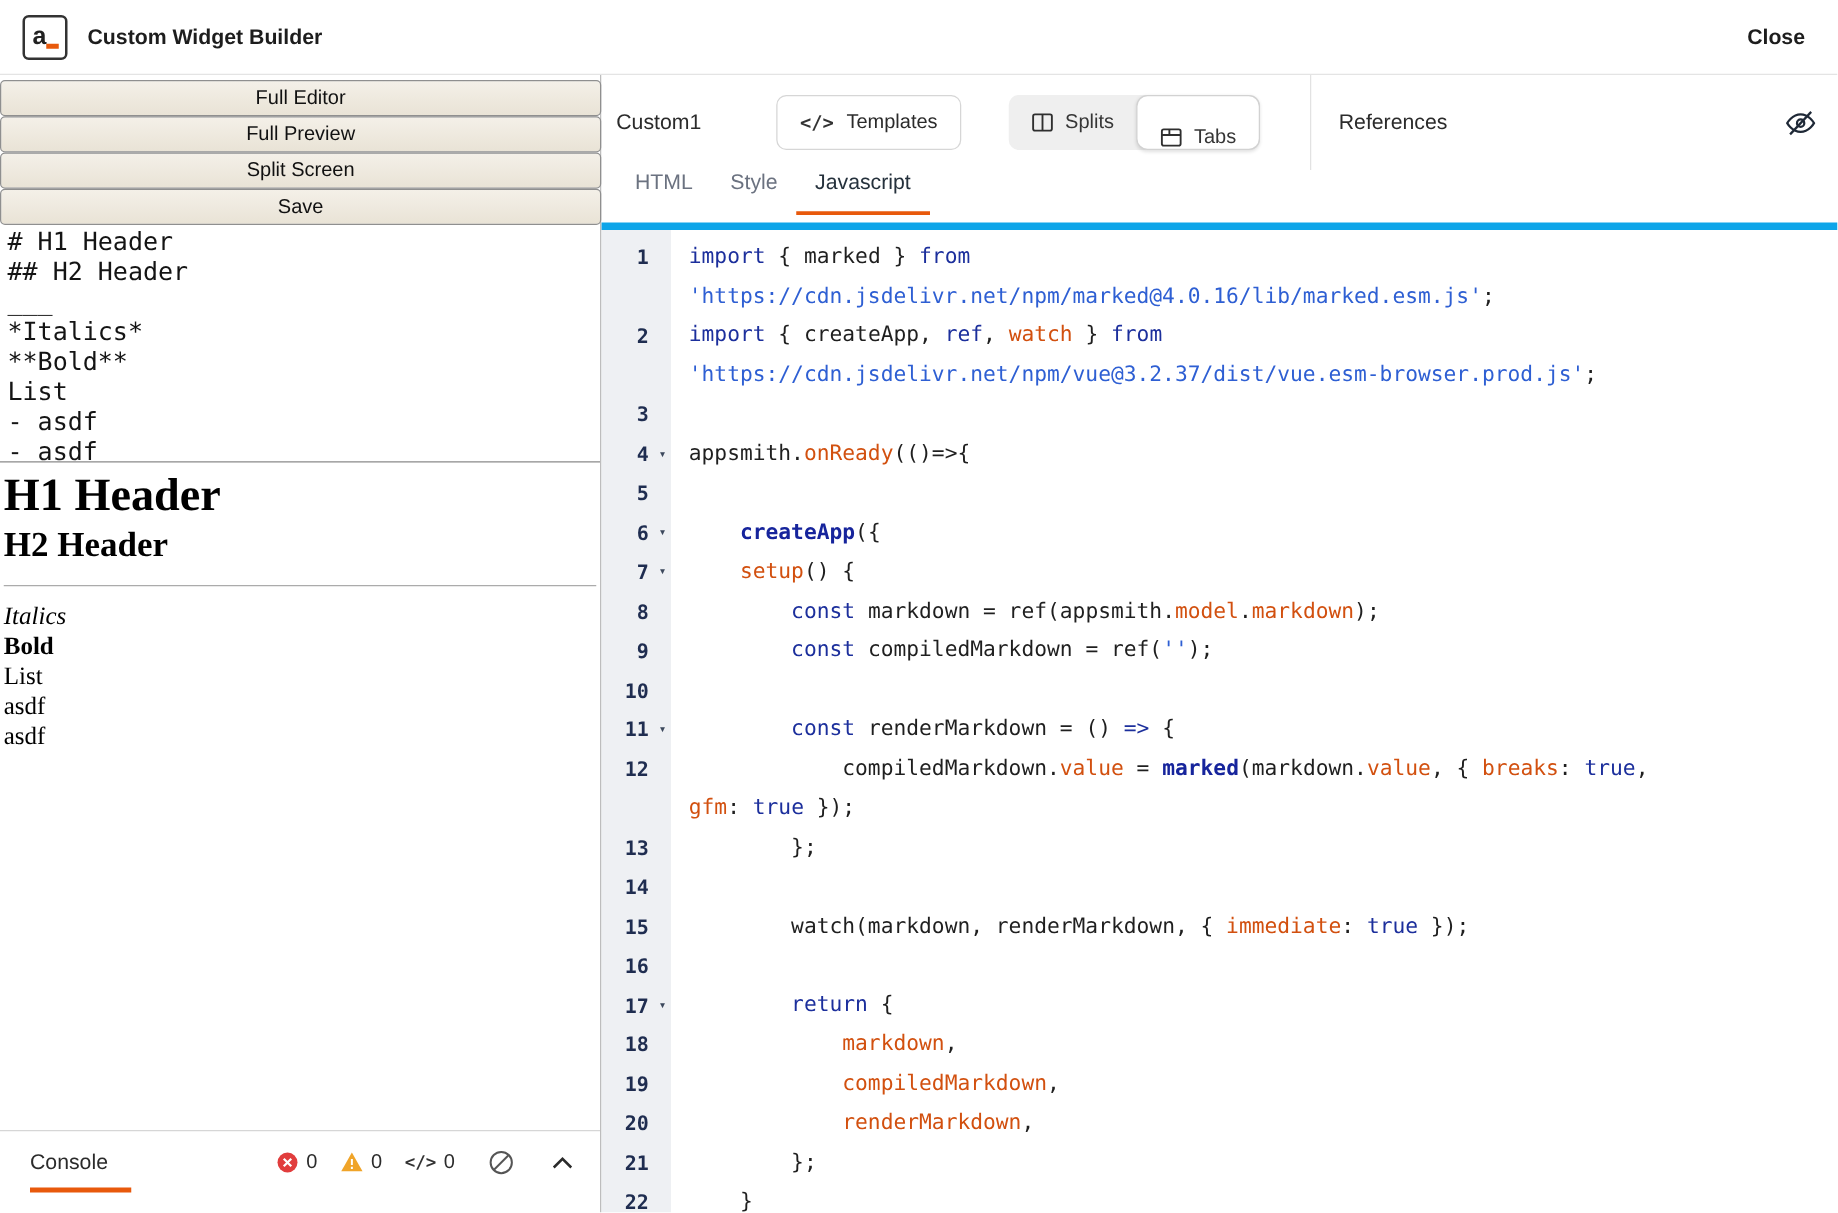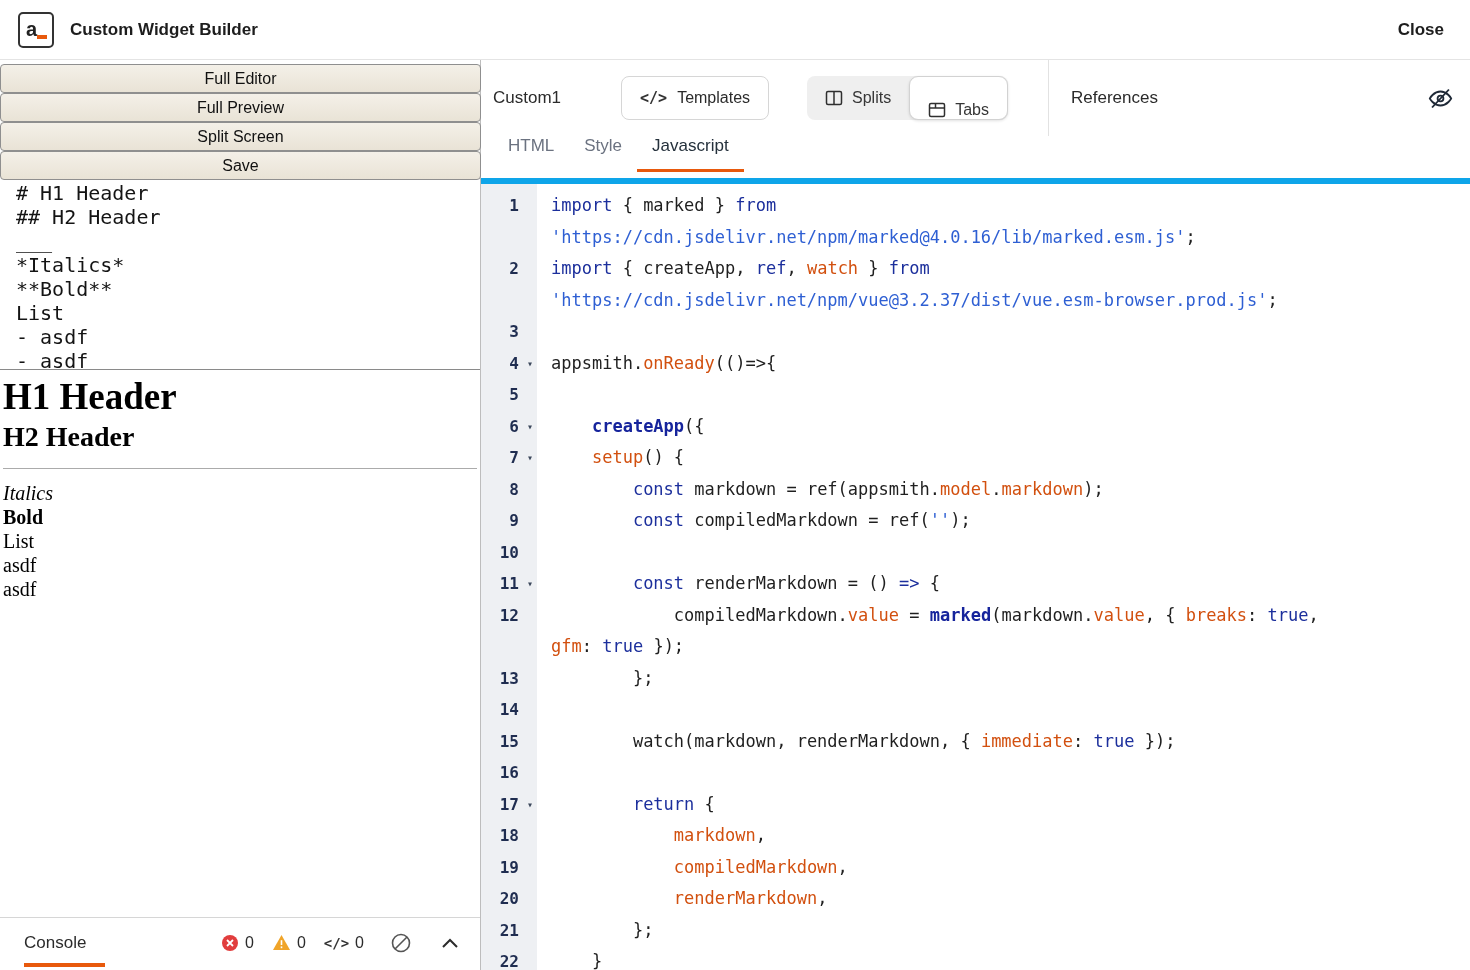--- a/index.html
+++ b/index.html
@@ -18,32 +18,32 @@
   
   .main { display:flex; height:910px; }
 
   
   .left-panel { width:481px; flex:0 0 481px; border-right:1px solid #bdbdbd; display:flex;
     flex-direction:column; position:relative; background:#fff; }
   .toolbar { padding-top:4px; display:flex;flex-direction:column; }
   .tb-btn { height:29px; font-family:"Liberation Sans",sans-serif; font-size:16px; color:#111;
     padding:0 15px; background:linear-gradient(#f4f0e8,#e9e3d6); border:1px solid #8f8f8f;
     border-radius:4px; margin-right:-1px; cursor:pointer; }
-  .md-editor { height:190px; padding:1px 16px; font-family:"DejaVu Sans Mono",monospace;
+  .md-editor { height:190px; padding:1px 6px; font-family:"DejaVu Sans Mono",monospace;
     font-size:20px; line-height:24px; white-space:pre; overflow:hidden;
     border-bottom:1px solid #8a8a8a; color:#141414; }
   .md-preview { flex:1; padding:2px 3px 16px; font-family:"Liberation Serif",serif; overflow:hidden; color:#000; }
   .md-preview .h1 { font-size:37px; font-weight:700; margin:4px 0 2px; line-height:42px; }
   .md-preview .h2 { font-size:28px; font-weight:700; margin:0 0 8px; line-height:34px; }
   .md-preview hr { border:none; border-top:1px solid #ababab; margin:14px 0 12px; }
   .md-line { font-size:20px; line-height:24px; }
   .it { font-style:italic; }
   .bd { font-weight:700; }
 
-  .console-bar { position:absolute; left:0; right:0; bottom:3px; height:50px; border-top:1px solid #d6d6d6;
+  .console-bar { position:absolute; left:0; right:0; bottom:16px; height:50px; border-top:1px solid #d6d6d6;
     display:flex; align-items:center; padding:0 20px 0 24px; background:#fff; }
   .console-label { font-size:17px; color:#2b2b2b; }
   .console-underline { position:absolute; left:24px; bottom:0; width:81px; height:4px; background:#e8590c; }
   .console-icons { margin-left:auto; display:flex; align-items:center; }
   .cnt-group { display:flex; align-items:center; gap:6px; margin-left:18px; font-size:16px; color:#2b2b2b; }
   .code-glyph { font-family:"DejaVu Sans Mono",monospace; font-weight:700; font-size:14px; color:#333; }
   .icon-btn { display:flex; align-items:center; cursor:pointer; }
   .ban-wrap { margin-left:26px; }
   .chev-wrap { margin-left:28px; }
 

